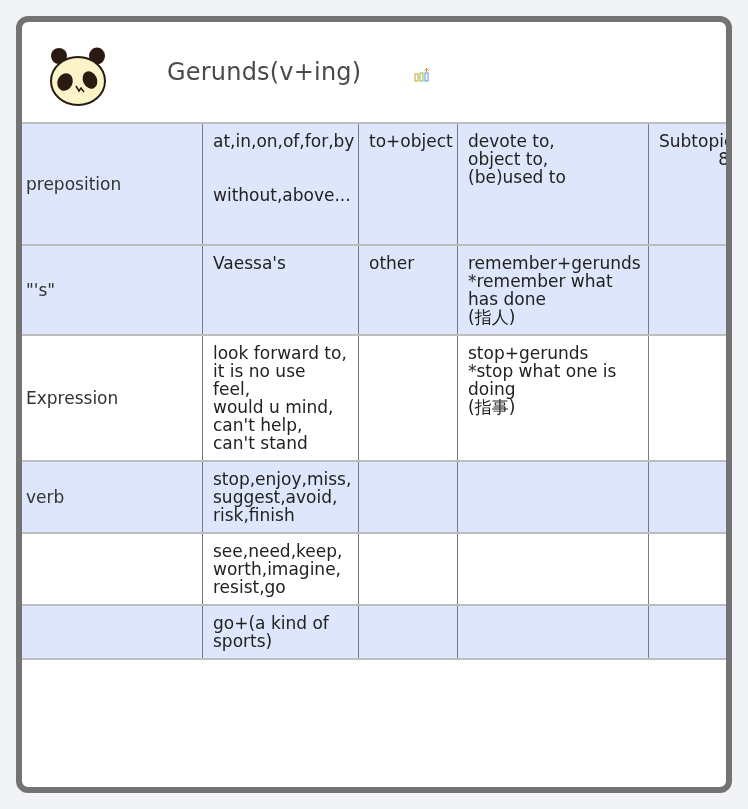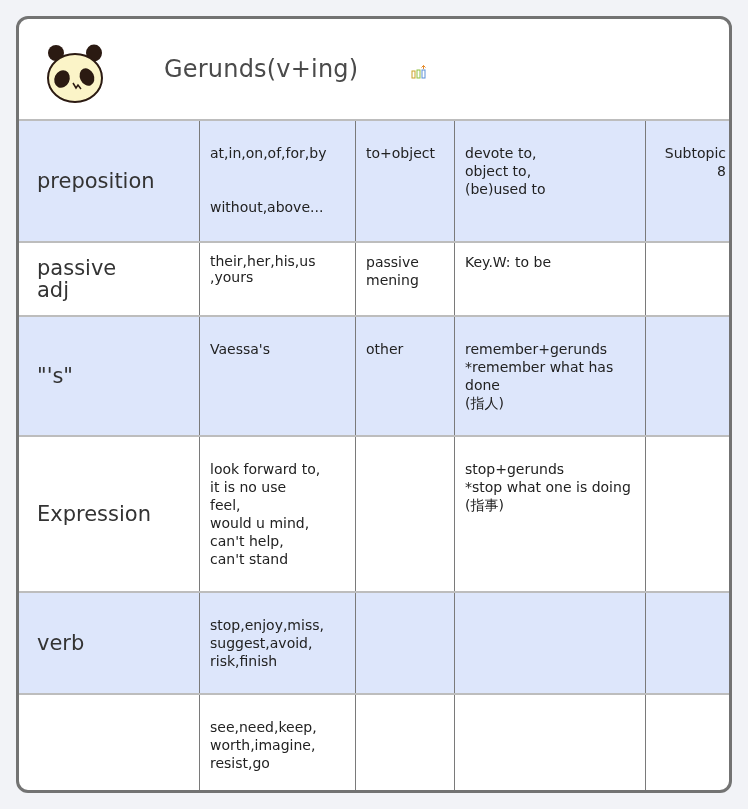--- a/index.html
+++ b/index.html
@@ -6,21 +6,21 @@
   body {
     width: 748px; height: 809px;
     background: #f2f3f7;
     font-family: "DejaVu Sans", "Liberation Sans", sans-serif;
     position: relative; overflow: hidden;
   }
   .card {
     position: absolute; left: 16px; top: 16px;
     width: 716px; height: 777px;
     background: #ffffff;
-    border: 3px solid #737373;
+    border: 6px solid #737373;
     border-radius: 12px;
     overflow: hidden;
     box-sizing: border-box;
     text-decoration: underline;
   }
   .title-bar { position: absolute; left: 0; top: 0; width: 716px; height: 100px; }
   .panda { position: absolute; left: 24px; top: 22px; width: 64px; height: 64px; }
   .title {
     position: absolute; left: 145px; top: 36px;
     font-size: 24px; color: #4a4a4a; letter-spacing: 0.2px;
@@ -29,27 +29,27 @@
 
   table {
     position: absolute; left: -1px; top: 100px;
     border-collapse: collapse; table-layout: fixed;
     width: 718px;
   }
   td {
     border-left: 1px solid #7a7a7a; border-right: 1px solid #7a7a7a;
     border-top: 2px solid #bdbdbd; border-bottom: 2px solid #bdbdbd;
     vertical-align: top;
-    font-size: 14px; color: #222; line-height: 18px;
-    padding: 23px 10px; white-space: pre-line;
+    font-size: 17px; color: #222; line-height: 18px;
+    padding: 8px 10px; white-space: pre-line;
     box-sizing: border-box;
   }
   tr.alt td { background: #dde6fb; }
   tr.hdr td { font-size: 12px; color: #444; text-align: center; vertical-align: middle; padding: 0; }
-  td.label { font-size: 21px; color: #333; vertical-align: middle; padding: 4px 18px; line-height: 22px; }
+  td.label { font-size: 17px; color: #333; vertical-align: middle; padding: 4px 4px; line-height: 22px; }
   td.c3 { text-align: right; }
 </style>
 </head>
 <body>
 
 <div class="card">
   <div class="title-bar">
     <svg class="panda" viewBox="0 0 64 64">
       <ellipse cx="13" cy="12" rx="8" ry="8" fill="#2b1a12"></ellipse>
       <ellipse cx="51" cy="12" rx="8" ry="8.5" fill="#2b1a12"></ellipse>
@@ -80,30 +80,20 @@
       <td class="label">preposition</td>
       <td>at,in,on,of,for,by
 
 
 without,above...</td>
       <td>to+object</td>
       <td>devote to,
 object to,
 (be)used to</td>
       <td class="c3">Subtopic 8</td>
-    </tr>
-    <tr style="height:74px">
-      <td class="label">passive
- adj</td>
-      <td style="line-height:16px;padding-top:10px">their,her,his,us
-,yours</td>
-      <td style="padding-top:10px">passive
-mening</td>
-      <td style="padding-top:10px"> Key.W: to be</td>
-      <td></td>
     </tr>
     <tr class="alt" style="height:71px">
       <td class="label">"'s"</td>
       <td>Vaessa's</td>
       <td>other</td>
       <td>remember+gerunds
 *remember what has done
 (指人)</td>
       <td></td>
     </tr>

